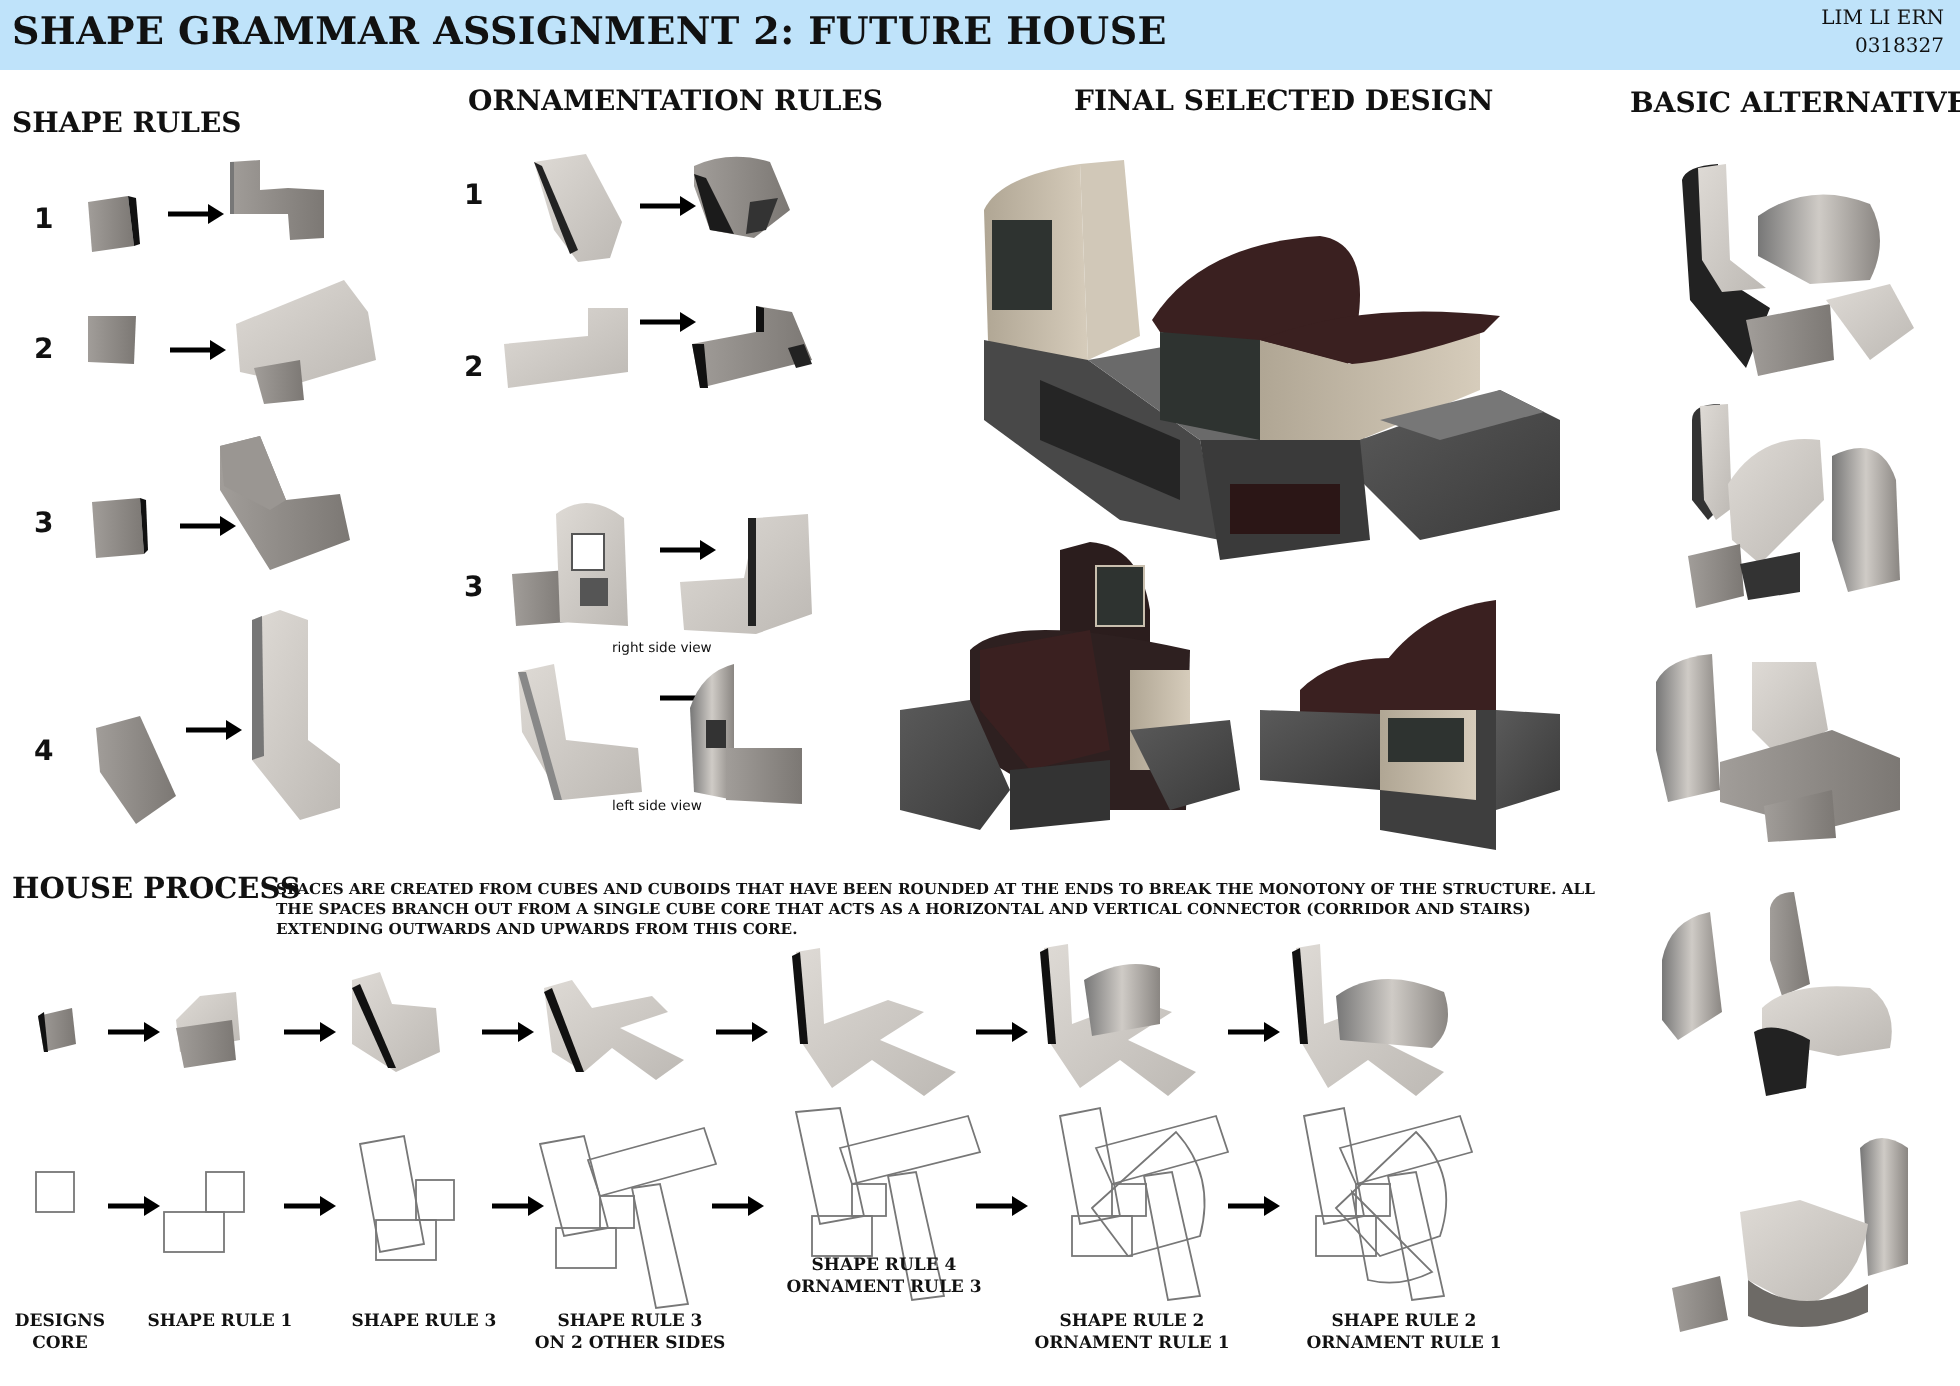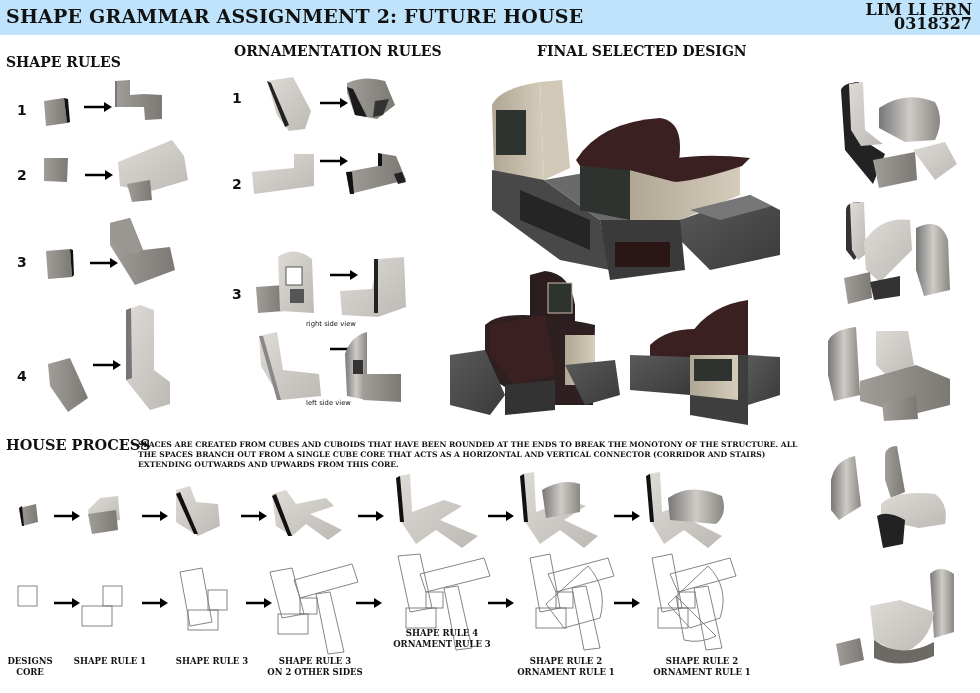--- a/index.html
+++ b/index.html
@@ -1,21 +1,21 @@
 <!DOCTYPE html>
 <html><head>
 <meta charset="utf-8">
 <style>
   * { box-sizing: border-box; margin: 0; padding: 0; }
   html, body { width: 980px; height: 693px; overflow: hidden; background: #ffffff; }
   body { position: relative; font-family: "DejaVu Serif", "Liberation Serif", serif; color: #111; }
   .abs { position: absolute; }
   .header-band { left: 0; top: 0; width: 980px; height: 35px; background: #bfe3fa; }
   .title { left: 6px; top: 5px; font-size: 19px; font-weight: bold; letter-spacing: 0.2px; white-space: nowrap; }
-  .author { right: 8px; top: 3px; text-align: right; font-size: 16px; font-weight: bold; line-height: 14px; }
+  .author { right: 8px; top: 3px; text-align: right; font-size: 10px; font-weight: normal; line-height: 14px; }
   .sec-h { font-size: 14px; font-weight: bold; white-space: nowrap; }
   .sec-h.center { text-align: center; }
   .rule-num { font-family: "DejaVu Sans", sans-serif; font-size: 14px; font-weight: bold; }
   .cap { font-size: 8.5px; font-weight: bold; text-align: center; line-height: 11px; white-space: nowrap; }
   .desc { font-size: 7.6px; font-weight: bold; line-height: 10px; }
   .small-cap { font-size: 6.8px; font-family: "DejaVu Sans", sans-serif; }
   svg { position: absolute; overflow: visible; }
   .arrow line { stroke: #000; stroke-width: 2.5; }
   .arrow polygon { fill: #000; }
 </style>
@@ -56,20 +56,21 @@
 <div class="abs title">SHAPE GRAMMAR ASSIGNMENT 2: FUTURE HOUSE</div>
 <div class="abs author">
   <div>LIM LI ERN</div>
   <div>0318327</div>
 </div>
 
 <div class="abs sec-h" style="left:6px;top:54px;">SHAPE RULES</div>
 <div class="abs sec-h" style="left:234px;top:43px;">ORNAMENTATION RULES</div>
 <div class="abs sec-h" style="left:537px;top:43px;">FINAL SELECTED DESIGN</div>
 <div class="abs sec-h center" style="left:815px;top:43px;width:165px;line-height:19px;">
+  <div>BASIC ALTERNATIVE</div>
 </div>
 
 <div>
   <div class="abs rule-num" style="left:17px;top:102px;">1</div>
   <div class="abs rule-num" style="left:17px;top:167px;">2</div>
   <div class="abs rule-num" style="left:17px;top:254px;">3</div>
   <div class="abs rule-num" style="left:17px;top:368px;">4</div>
 
   <svg style="left:40px;top:95px" width="135" height="40">
     <polygon points="4,6 24,3 27,28 6,31" fill="url(#gSide)"></polygon>

